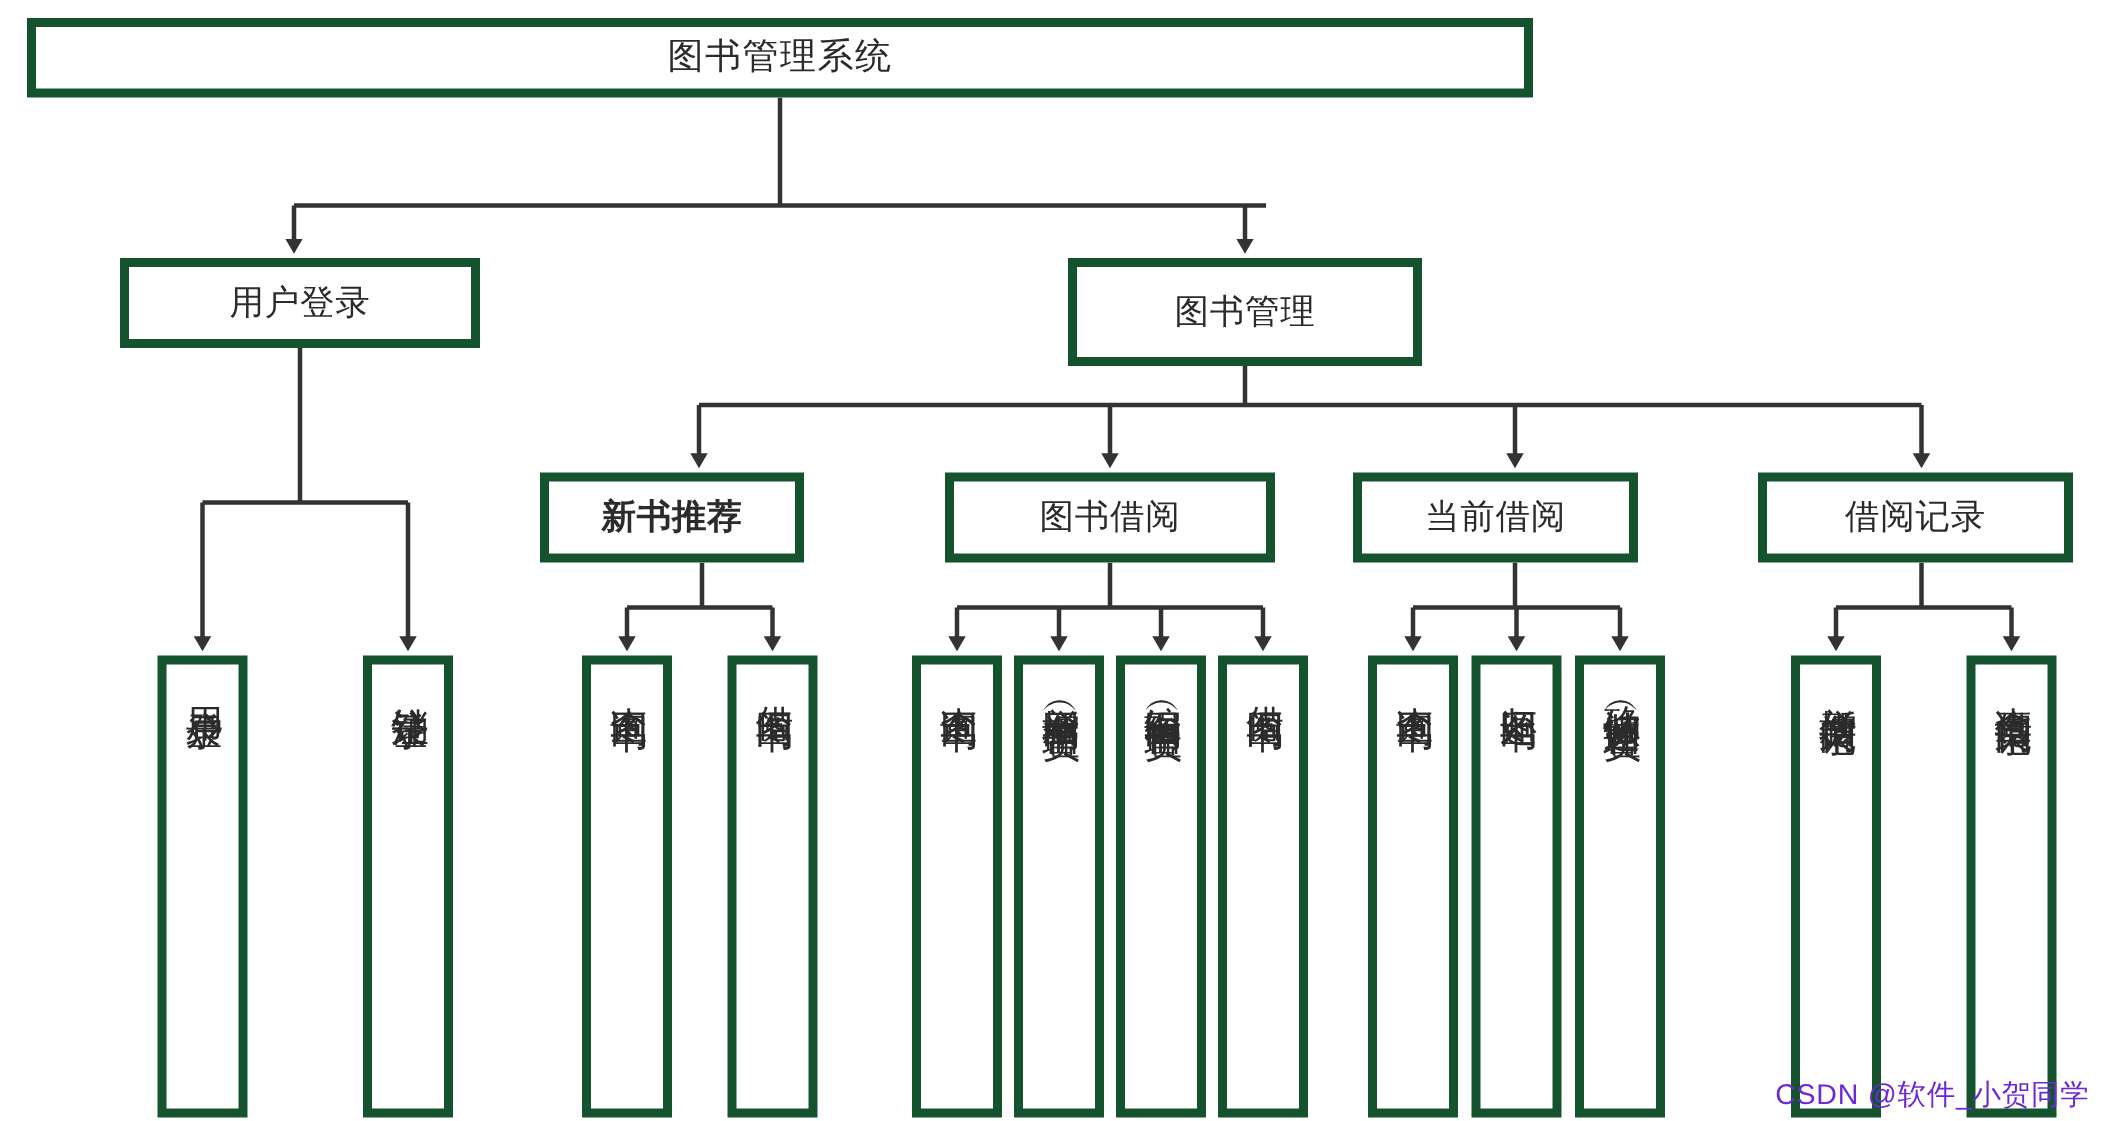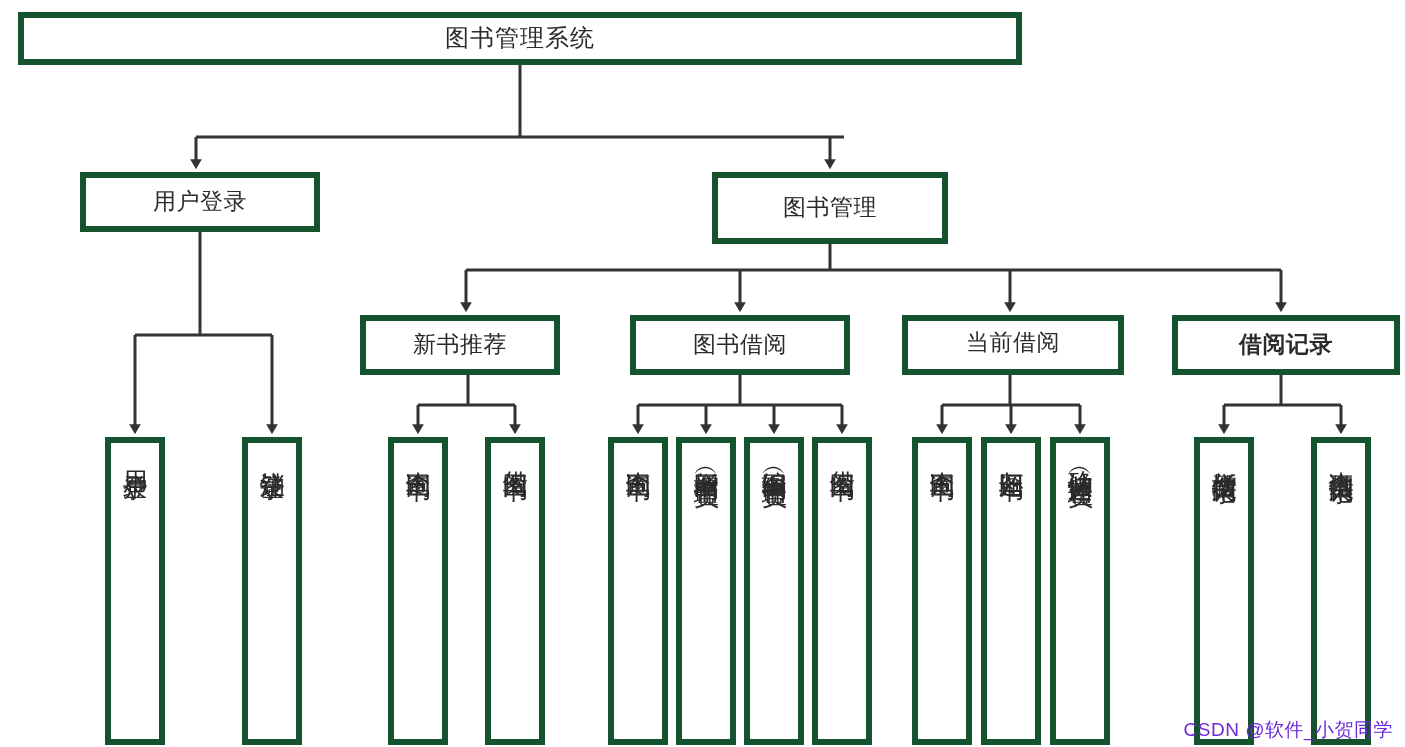--- a/index.html
+++ b/index.html
@@ -127,30 +127,30 @@
     <span class="node-label">图书管理系统</span>
   </div>
 
   <div class="node horiz" style="left:80px; top:172px; width:240px; height:60px;">
     <span class="node-label">用户登录</span>
   </div>
   <div class="node horiz" style="left:712px; top:172px; width:236px; height:72px;">
     <span class="node-label">图书管理</span>
   </div>
 
-  <div class="node horiz" style="left:360px; top:315px; width:200px; height:60px;">
+  <div class="node horiz" style="left:360px; top:315px; width:176px; height:60px;font-weight:bold;">
     <span class="node-label">新书推荐</span>
   </div>
   <div class="node horiz" style="left:630px; top:315px; width:220px; height:60px;">
     <span class="node-label">图书借阅</span>
   </div>
-  <div class="node horiz" style="left:902px; top:315px; width:222px; height:60px;font-family:Liberation Mono, monospace;">
+  <div class="node horiz" style="left:902px; top:315px; width:190px; height:60px;">
     <span class="node-label">当前借阅</span>
   </div>
-  <div class="node horiz" style="left:1172px; top:315px; width:228px; height:60px;font-weight:bold;">
+  <div class="node horiz" style="left:1172px; top:315px; width:210px; height:60px;">
     <span class="node-label">借阅记录</span>
   </div>
 
   <div class="node vert" style="left:105px; top:437px; width:60px; height:308px;">
     <span class="node-label">用户登录</span>
   </div>
   <div class="node vert" style="left:242px; top:437px; width:60px; height:308px;">
     <span class="node-label">注销登录</span>
   </div>
 

